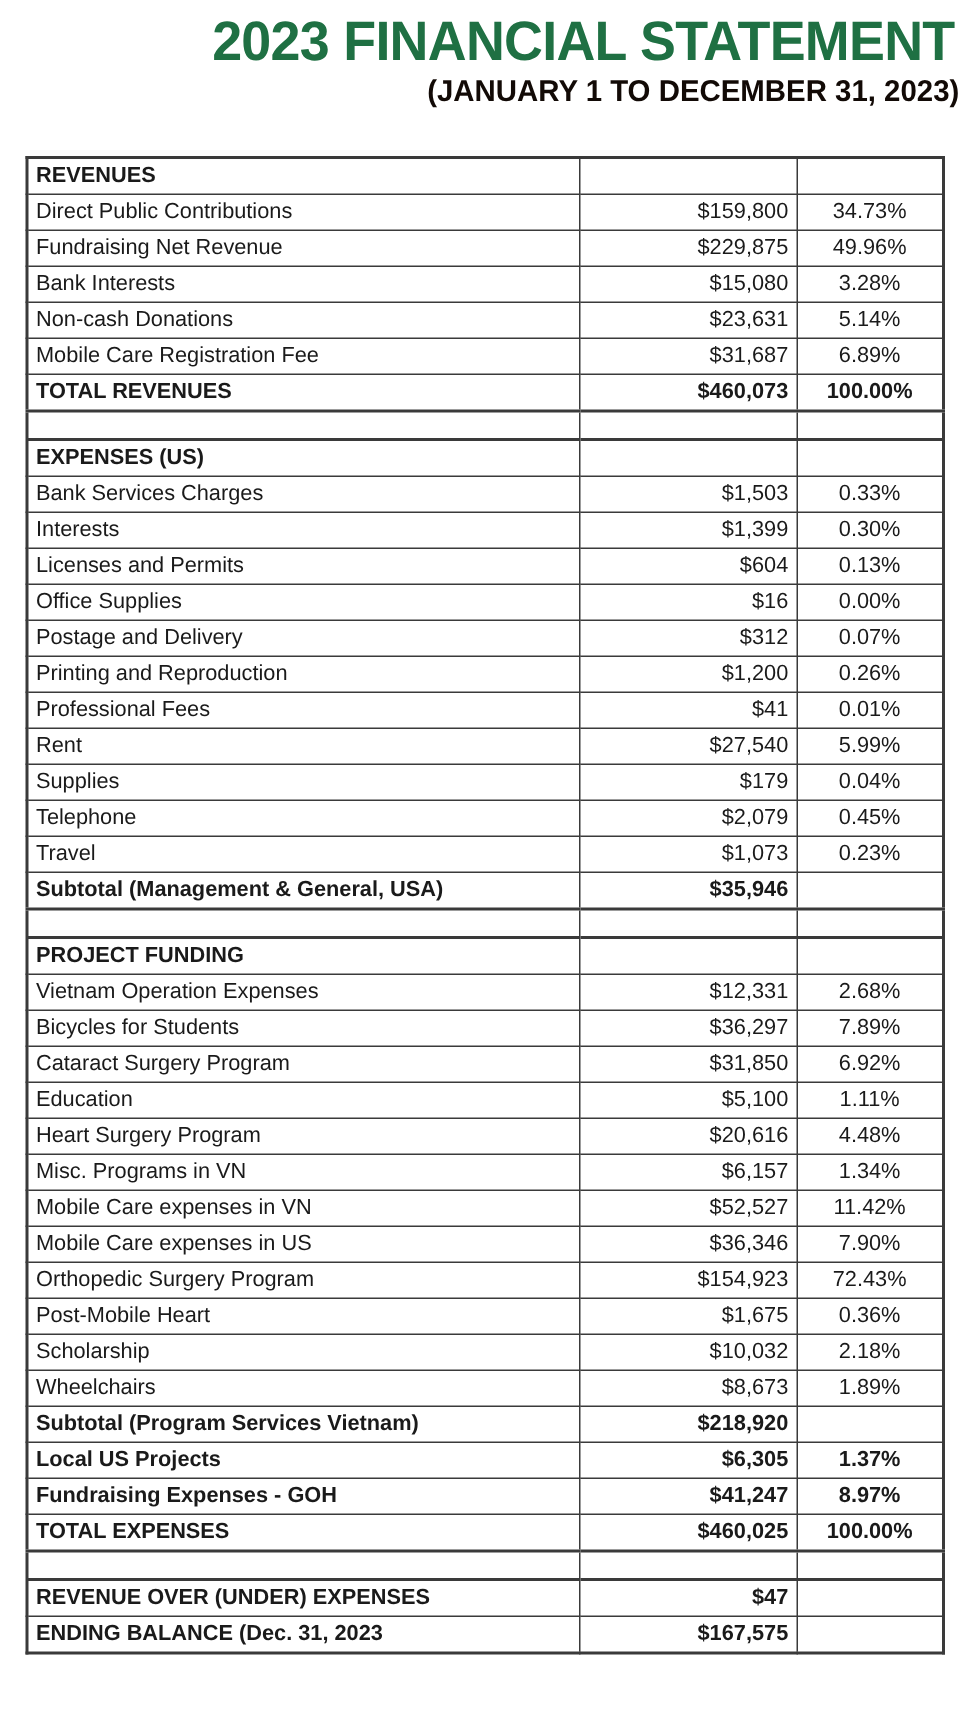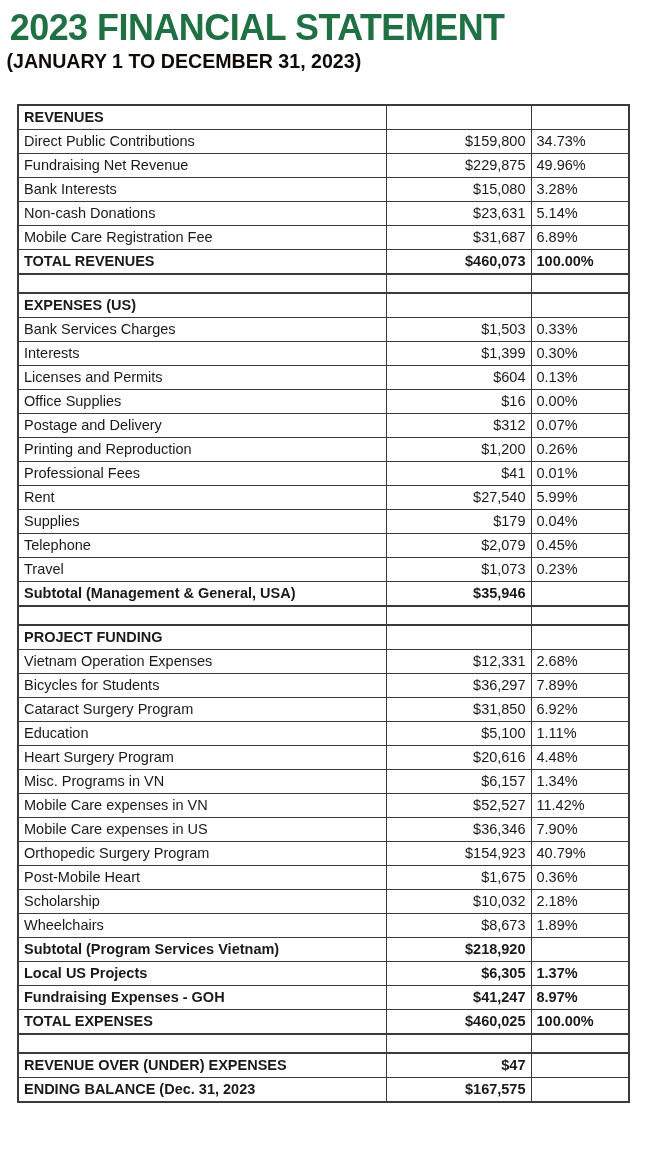--- a/index.html
+++ b/index.html
@@ -16,21 +16,21 @@
   }
   #page {
     position: relative;
     width: 646px;
     height: 1157px;
   }
 
   
   .title-block {
     padding-top: 8px;
-    text-align: left;
+    text-align: right;
   }
   .doc-title {
     font-size: 37px;
     font-weight: bold;
     color: #1f7043;
     letter-spacing: -0.5px;
     line-height: 1.06;
     transform: scaleX(0.97);
     white-space: nowrap;
   }
@@ -65,21 +65,21 @@
     border: 1px solid #3a3a3a;
     height: 23px;
     padding: 0 5px;
     line-height: 23px;
     vertical-align: middle;
     white-space: nowrap;
     overflow: hidden;
   }
   td.label { text-align: left; }
   td.amount { text-align: right; }
-  td.pct { text-align: left; }
+  td.pct { text-align: center; }
 
   tr.bold td { font-weight: bold; }
   tr.section td { font-weight: bold; }
 
   
   table.fin { border: 2px solid #3a3a3a; padding-left: 21px; }
 
   tr.spacer td {
     height: 17px;
     line-height: 17px;
@@ -257,21 +257,21 @@
             <td class="pct">11.42%</td>
           </tr>
           <tr>
             <td class="label">Mobile Care expenses in US</td>
             <td class="amount">$36,346</td>
             <td class="pct">7.90%</td>
           </tr>
           <tr>
             <td class="label">Orthopedic Surgery Program</td>
             <td class="amount">$154,923</td>
-            <td class="pct">40.79%</td>
+            <td class="pct">72.43%</td>
           </tr>
           <tr>
             <td class="label">Post-Mobile Heart</td>
             <td class="amount">$1,675</td>
             <td class="pct">0.36%</td>
           </tr>
           <tr>
             <td class="label">Scholarship</td>
             <td class="amount">$10,032</td>
             <td class="pct">2.18%</td>

